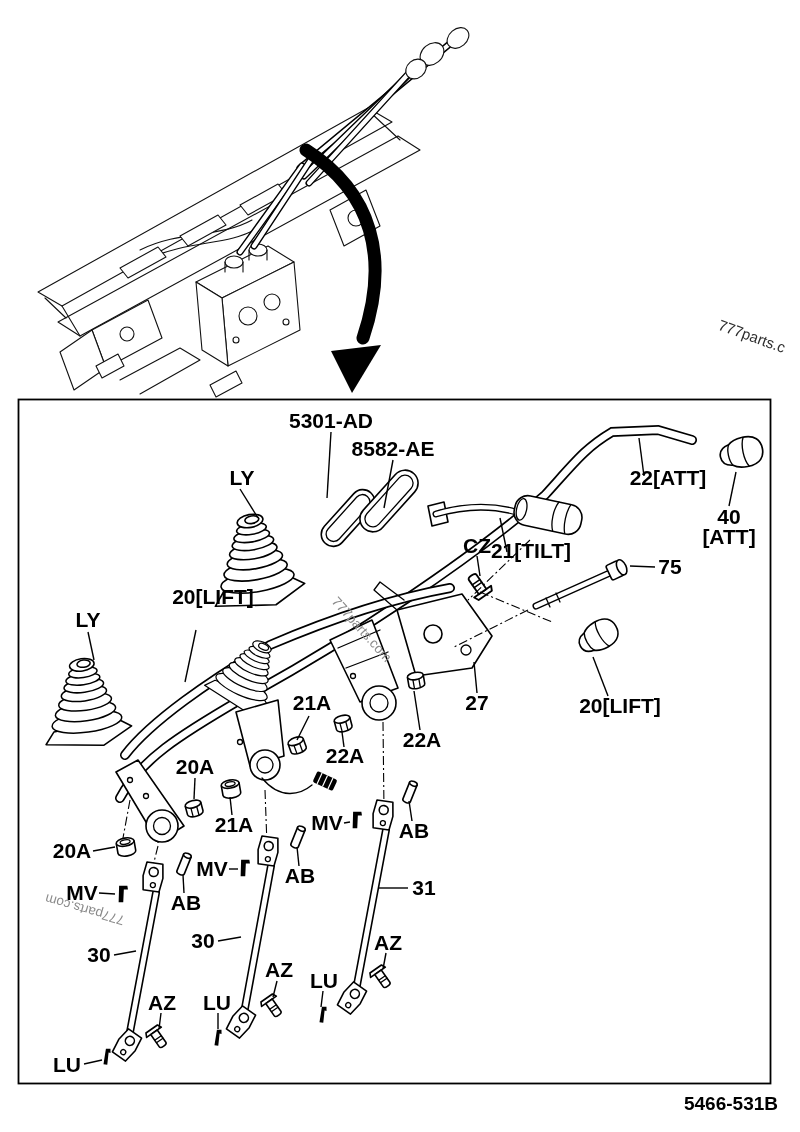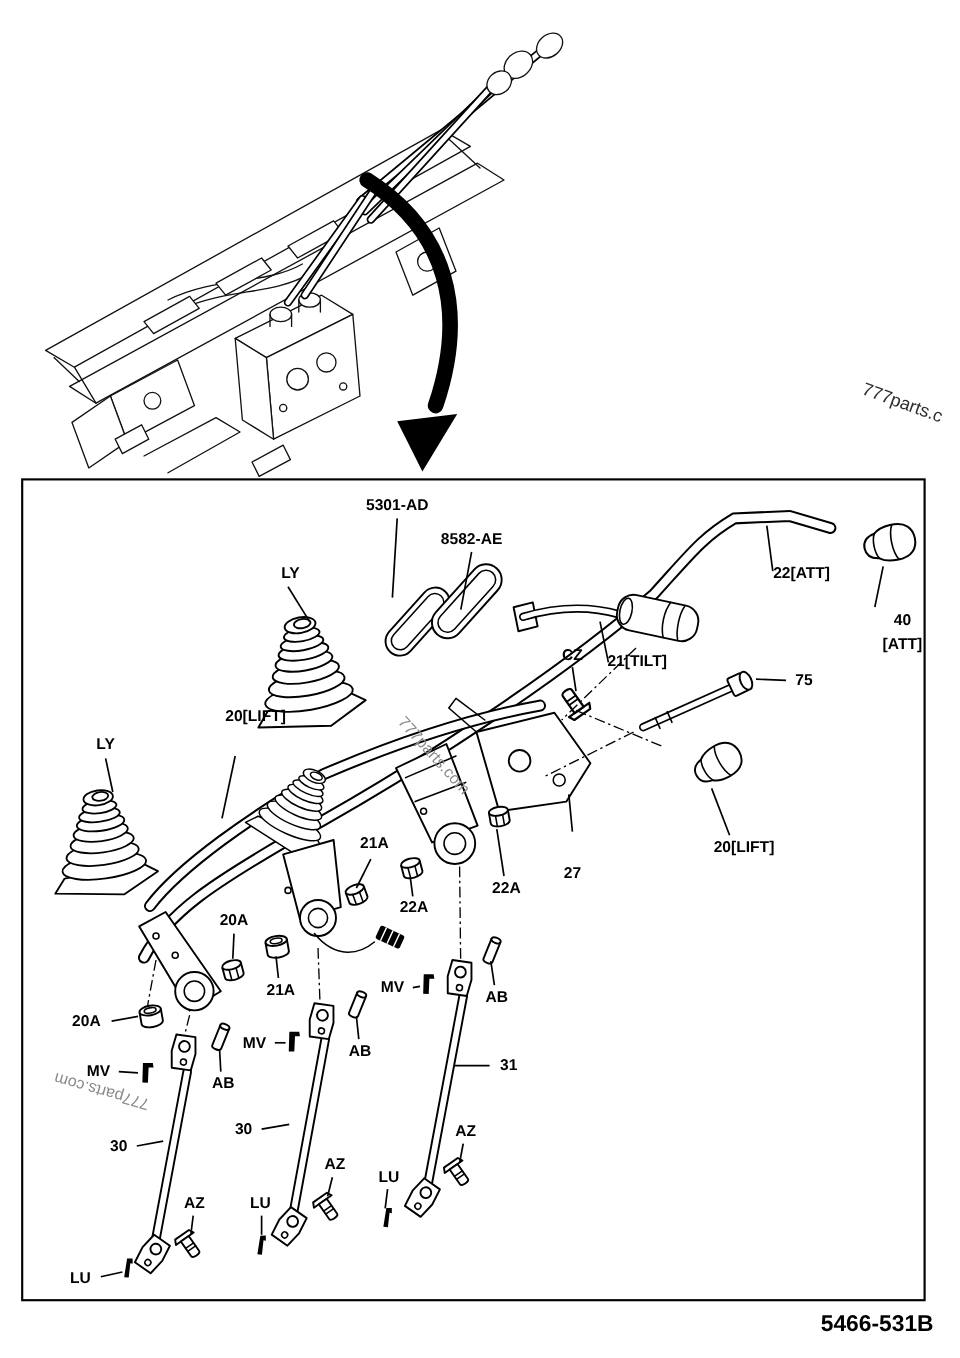--- a/index.html
+++ b/index.html
@@ -11,21 +11,21 @@
   .fw{fill:#fff;stroke:#000;stroke-width:1.6;stroke-linejoin:round;}
   .fw2{fill:#fff;stroke:#111;stroke-width:1.1;stroke-linejoin:round;}
   .tubeB{fill:none;stroke:#000;stroke-width:10;stroke-linecap:round;}
   .tubeW{fill:none;stroke:#fff;stroke-width:6.6;stroke-linecap:round;}
   .rodB{fill:none;stroke:#000;stroke-width:8;stroke-linecap:round;}
   .rodW{fill:none;stroke:#fff;stroke-width:4.8;stroke-linecap:round;}
   .smB{fill:none;stroke:#000;stroke-width:7;stroke-linecap:round;}
   .smW{fill:none;stroke:#fff;stroke-width:4.2;stroke-linecap:round;}
   .dash{fill:none;stroke:#000;stroke-width:1.1;stroke-dasharray:9 3 2 3;}
   .lead{fill:none;stroke:#000;stroke-width:1.4;}
-  .lbl{position:absolute;transform:translate(-50%,-50%);font-weight:bold;font-size:13px;
+  .lbl{position:absolute;transform:translate(-50%,-50%);font-weight:bold;font-size:21px;
        color:#000;white-space:nowrap;line-height:20px;text-align:center;}
   .code{position:absolute;font-weight:bold;font-size:19px;color:#000;}
   .wm{position:absolute;transform-origin:0 0;font-size:13.5px;color:#8a8a8a;white-space:nowrap;}
   .wm-dark{color:#2e2e2e;font-size:15px;}
 </style>
 </head>
 <body>
 
 <div class="page">
 
@@ -301,34 +301,34 @@
     <path class="lead" d="M218,1013 L218,1029"></path>
     <path class="lead" d="M323,991 L321,1007"></path>
     <path class="lead" d="M84,1064 L102,1060"></path>
   </g>
 </svg>
 
 <div class="lbl" style="left:331px;top:421px">5301-AD</div>
 <div class="lbl" style="left:393px;top:449px">8582-AE</div>
 <div class="lbl" style="left:242px;top:478px">LY</div>
 <div class="lbl" style="left:668px;top:478px">22[ATT]</div>
-<div class="lbl" style="left:752px;top:527px">
+<div class="lbl" style="left:729px;top:527px">
   <div>40</div>
   <div>[ATT]</div>
 </div>
 <div class="lbl" style="left:477px;top:546px">CZ</div>
 <div class="lbl" style="left:531px;top:551px">21[TILT]</div>
 <div class="lbl" style="left:670px;top:567px">75</div>
 <div class="lbl" style="left:88px;top:620px">LY</div>
 <div class="lbl" style="left:213px;top:597px">20[LIFT]</div>
 <div class="lbl" style="left:312px;top:703px">21A</div>
 <div class="lbl" style="left:422px;top:740px">22A</div>
 <div class="lbl" style="left:345px;top:756px">22A</div>
 <div class="lbl" style="left:195px;top:767px">20A</div>
-<div class="lbl" style="left:477px;top:728px">27</div>
+<div class="lbl" style="left:477px;top:703px">27</div>
 <div class="lbl" style="left:620px;top:706px">20[LIFT]</div>
 <div class="lbl" style="left:234px;top:825px">21A</div>
 <div class="lbl" style="left:72px;top:851px">20A</div>
 <div class="lbl" style="left:82px;top:893px">MV</div>
 <div class="lbl" style="left:212px;top:869px">MV</div>
 <div class="lbl" style="left:327px;top:823px">MV</div>
 <div class="lbl" style="left:186px;top:903px">AB</div>
 <div class="lbl" style="left:300px;top:876px">AB</div>
 <div class="lbl" style="left:414px;top:831px">AB</div>
 <div class="lbl" style="left:424px;top:888px">31</div>

